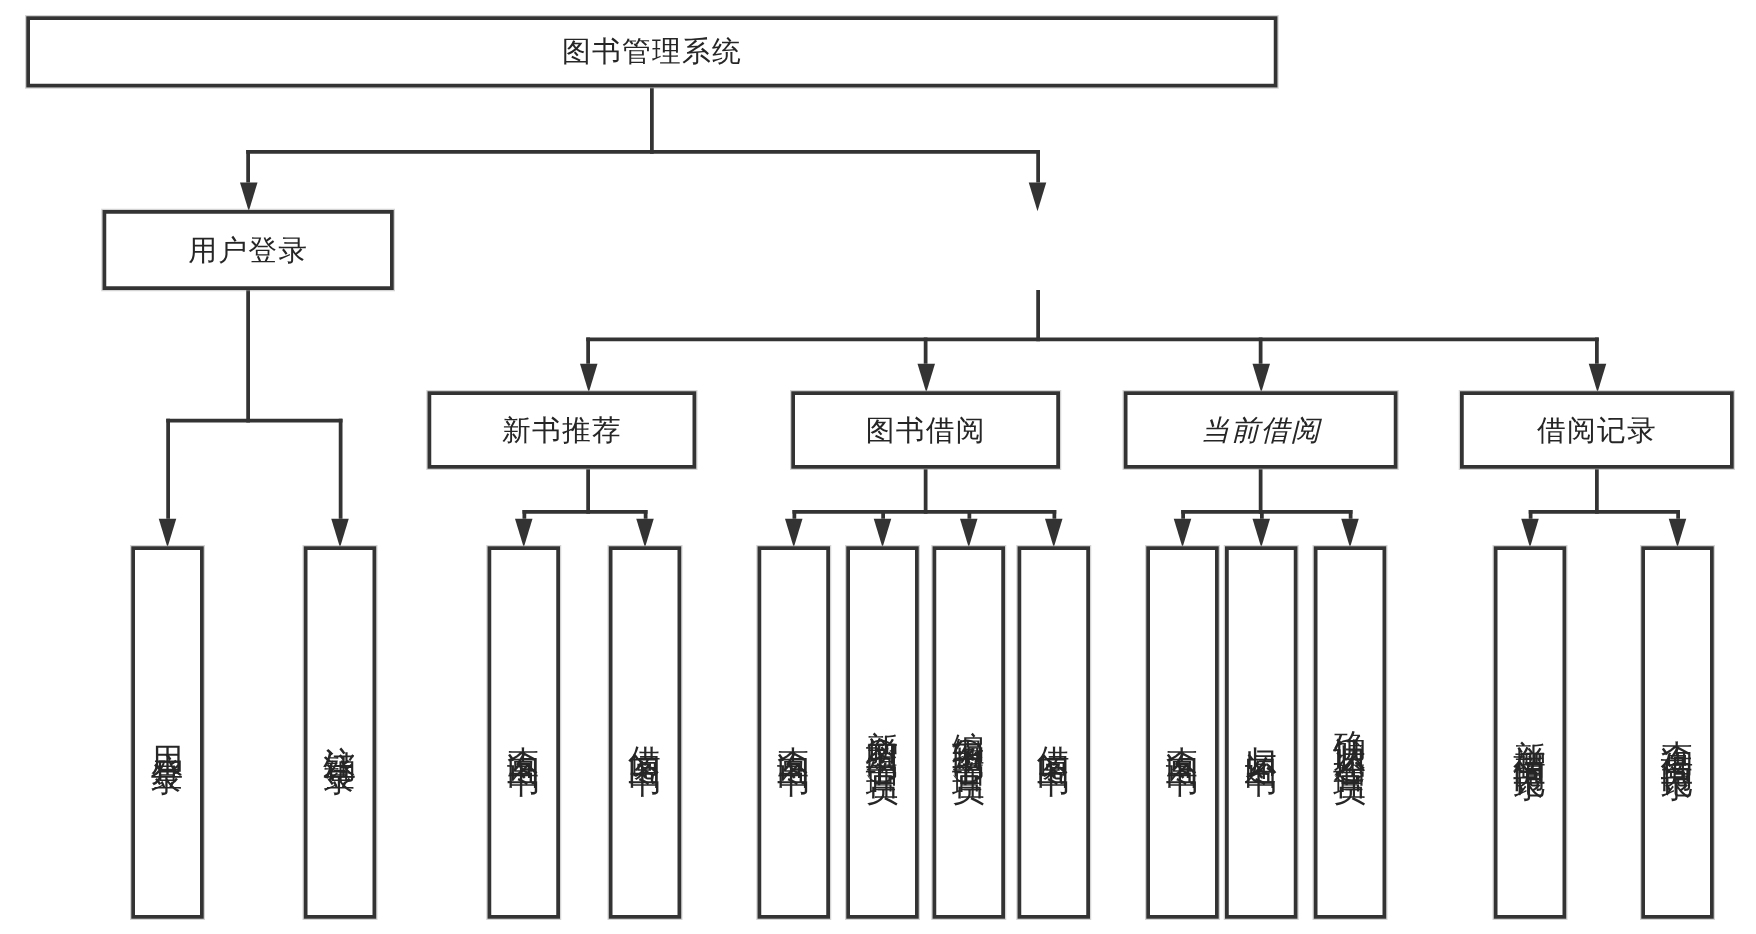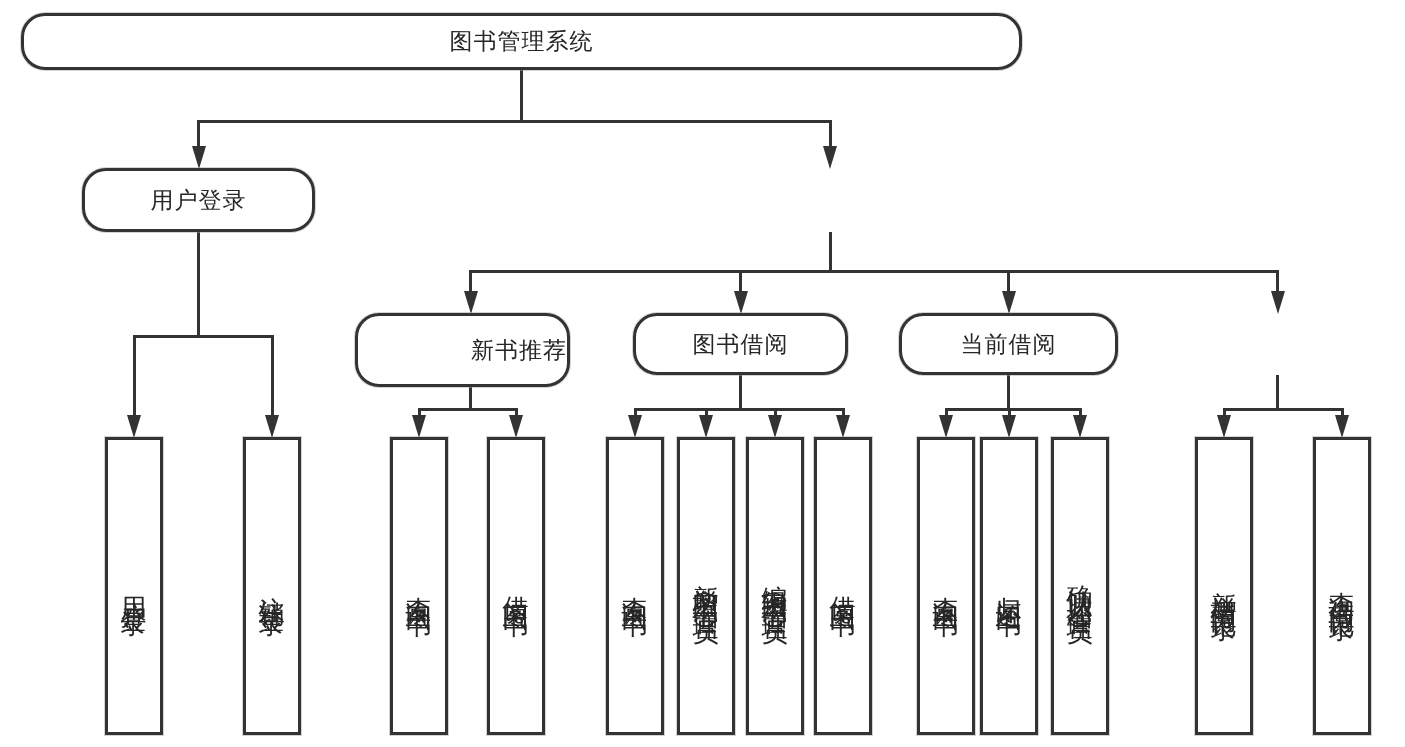--- a/index.html
+++ b/index.html
@@ -23,21 +23,20 @@
     box-shadow: 0 0 0 1px rgba(160,160,160,0.45);
     display: flex;
     align-items: center;
     justify-content: center;
     color: #262626;
     z-index: 2;
   }
   .node.horizontal {
     font-size: 23px;
     letter-spacing: 1px;
-    border-radius: 24px;
   }
   .node.vertical {
     font-size: 26px;
   }
   .node.vertical .vtext {
     writing-mode: vertical-lr;
     text-orientation: mixed;
     letter-spacing: 5px;
     line-height: 1;
   }
@@ -91,21 +90,21 @@
     <div class="arrowhead" style="left: 265px; top: 415px;"></div>
     <div class="node vertical" style="left: 243px; top: 437px; width: 58px; height: 298px;">
       <span class="vtext">注销登录</span>
     </div>
     <div class="seg" style="left: 828.5px; top: 120px; width: 3px; height: 26px;"></div>
     <div class="arrowhead" style="left: 823px; top: 146px;"></div>
     <div class="seg" style="left: 828.5px; top: 232px; width: 3px; height: 41px;"></div>
     <div class="seg" style="left: 469px; top: 270px; width: 810px; height: 3px;"></div>
     <div class="seg" style="left: 469px; top: 270px; width: 3px; height: 21px;"></div>
     <div class="arrowhead" style="left: 463.5px; top: 291px;"></div>
-    <div class="node horizontal" style="left: 355px; top: 313px; width: 215px; height: 74px; justify-content: flex-end;">
+    <div class="node horizontal" style="left: 342px; top: 313px; width: 215px; height: 62px;">
       <span class="htext">新书推荐</span>
     </div>
     <div class="seg" style="left: 469px; top: 375px; width: 3px; height: 36px;"></div>
     <div class="seg" style="left: 417.5px; top: 408px; width: 100px; height: 3px;"></div>
     <div class="seg" style="left: 417.5px; top: 408px; width: 3px; height: 7px;"></div>
     <div class="arrowhead" style="left: 412px; top: 415px;"></div>
     <div class="node vertical" style="left: 390px; top: 437px; width: 58px; height: 298px;">
       <span class="vtext">查询图书</span>
     </div>
     <div class="seg" style="left: 514.5px; top: 408px; width: 3px; height: 7px;"></div>
@@ -135,21 +134,21 @@
     <div class="node vertical" style="left: 746px; top: 437px; width: 58px; height: 298px;">
       <span class="vtext">编辑图书（管理员）</span>
     </div>
     <div class="seg" style="left: 841.5px; top: 408px; width: 3px; height: 7px;"></div>
     <div class="arrowhead" style="left: 836px; top: 415px;"></div>
     <div class="node vertical" style="left: 814px; top: 437px; width: 58px; height: 298px;">
       <span class="vtext">借阅图书</span>
     </div>
     <div class="seg" style="left: 1007px; top: 270px; width: 3px; height: 21px;"></div>
     <div class="arrowhead" style="left: 1001.5px; top: 291px;"></div>
-    <div class="node horizontal" style="left: 899px; top: 313px; width: 219px; height: 62px;">
+    <div class="node horizontal" style="left: 899px; top: 313px; width: 219px; height: 62px; font-style: italic;">
       <span class="htext">当前借阅</span>
     </div>
     <div class="seg" style="left: 1007px; top: 375px; width: 3px; height: 36px;"></div>
     <div class="seg" style="left: 944.5px; top: 408px; width: 137px; height: 3px;"></div>
     <div class="seg" style="left: 944.5px; top: 408px; width: 3px; height: 7px;"></div>
     <div class="arrowhead" style="left: 939px; top: 415px;"></div>
     <div class="node vertical" style="left: 917px; top: 437px; width: 58px; height: 298px;">
       <span class="vtext">查询图书</span>
     </div>
     <div class="seg" style="left: 1007.5px; top: 408px; width: 3px; height: 7px;"></div>
@@ -157,20 +156,23 @@
     <div class="node vertical" style="left: 980px; top: 437px; width: 58px; height: 298px;">
       <span class="vtext">归还图书</span>
     </div>
     <div class="seg" style="left: 1078.5px; top: 408px; width: 3px; height: 7px;"></div>
     <div class="arrowhead" style="left: 1073px; top: 415px;"></div>
     <div class="node vertical" style="left: 1051px; top: 437px; width: 58px; height: 298px;">
       <span class="vtext">确认归还（管理员）</span>
     </div>
     <div class="seg" style="left: 1276px; top: 270px; width: 3px; height: 21px;"></div>
     <div class="arrowhead" style="left: 1270.5px; top: 291px;"></div>
+    <div class="node horizontal" style="left: 1168px; top: 313px; width: 219px; height: 62px;">
+      <span class="htext">借阅记录</span>
+    </div>
     <div class="seg" style="left: 1276px; top: 375px; width: 3px; height: 36px;"></div>
     <div class="seg" style="left: 1222.5px; top: 408px; width: 121px; height: 3px;"></div>
     <div class="seg" style="left: 1222.5px; top: 408px; width: 3px; height: 7px;"></div>
     <div class="arrowhead" style="left: 1217px; top: 415px;"></div>
     <div class="node vertical" style="left: 1195px; top: 437px; width: 58px; height: 298px;">
       <span class="vtext">新增借阅记录</span>
     </div>
     <div class="seg" style="left: 1340.5px; top: 408px; width: 3px; height: 7px;"></div>
     <div class="arrowhead" style="left: 1335px; top: 415px;"></div>
     <div class="node vertical" style="left: 1313px; top: 437px; width: 58px; height: 298px;">

